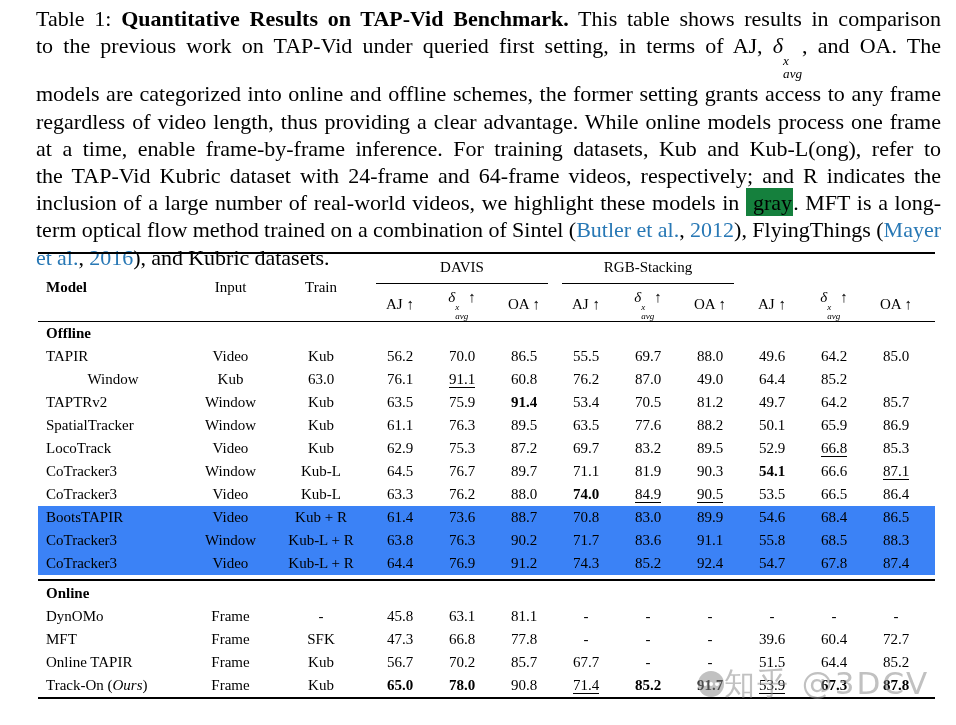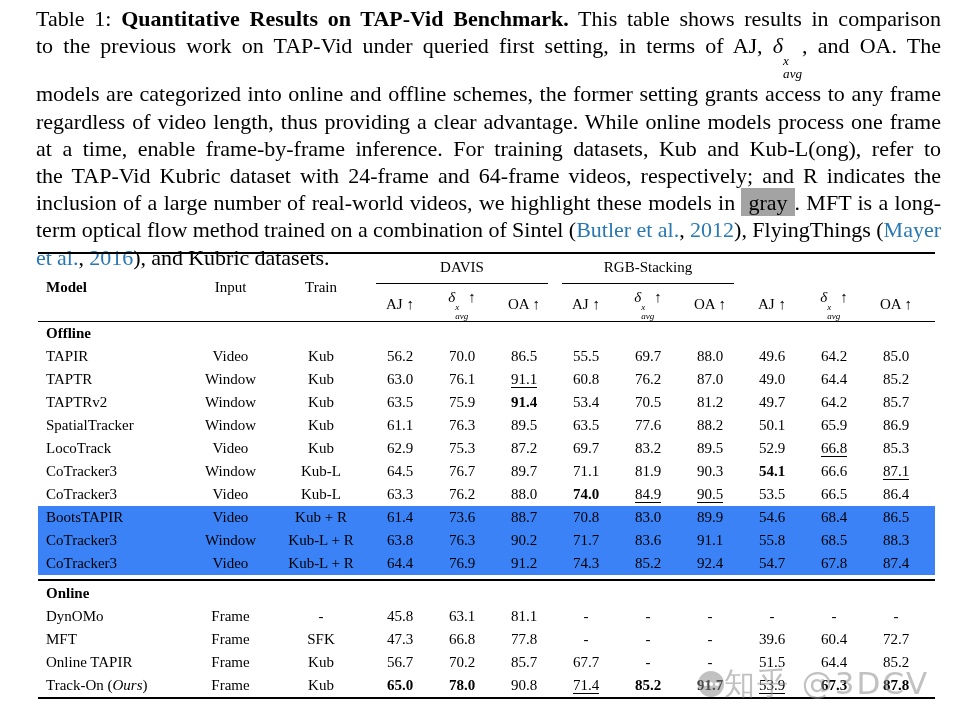--- a/index.html
+++ b/index.html
@@ -6,21 +6,21 @@
   body{
     width:956px;height:725px;position:relative;background:#ffffff;color:#000;
     font-family:"Liberation Serif","DejaVu Serif",serif;overflow:hidden;
   }
   
   .caption{position:absolute;left:36px;top:5px;width:905px;font-size:22px;line-height:27.2px;}
   .cap-line{text-align:justify;text-align-last:justify;word-spacing:-0.3px;white-space:normal;}
   .cap-line.last{text-align-last:left;}
   .seg-bold{font-weight:bold;}
   .seg-link{color:#2878b5;}
-  .seg-graybox{background:#a3a3a3;padding:2px 7px 1px 7px;}
+  .seg-graybox{background:#15803d;padding:2px 1px 1px 7px;}
   
   .ds{display:inline-flex;flex-direction:column;align-items:flex-start;vertical-align:-0.55em;line-height:0.95;}
   .ds .sx,.ds .sa{font-size:0.60em;font-style:italic;display:block;}
   .dsym{font-style:italic;}
   
   .tbl{position:absolute;left:38px;top:252px;width:897px;font-size:15px;}
   .rule-top,.rule-bottom{border-top:2.6px solid #000;height:0;}
   .rule-thin{border-top:1.5px solid #000;height:0;}
   .rule-mid{border-top:2.2px solid #000;height:0;margin-top:4px;margin-bottom:1px;}
   .t-head{display:grid;grid-template-columns:150px 85px 96px repeat(9,62px);grid-template-rows:30px 37px;}
@@ -111,21 +111,20 @@
     <div class="c-val"><span>70.0</span></div>
     <div class="c-val"><span>86.5</span></div>
     <div class="c-val"><span>55.5</span></div>
     <div class="c-val"><span>69.7</span></div>
     <div class="c-val"><span>88.0</span></div>
     <div class="c-val"><span>49.6</span></div>
     <div class="c-val"><span>64.2</span></div>
     <div class="c-val"><span>85.0</span></div>
   </div>
       <div class="t-row">
-    <div class="c-model"><span>TAPTR</span></div>
     <div class="c-center">Window</div>
     <div class="c-center">Kub</div>
     <div class="c-val"><span>63.0</span></div>
     <div class="c-val"><span>76.1</span></div>
     <div class="c-val"><span class="u">91.1</span></div>
     <div class="c-val"><span>60.8</span></div>
     <div class="c-val"><span>76.2</span></div>
     <div class="c-val"><span>87.0</span></div>
     <div class="c-val"><span>49.0</span></div>
     <div class="c-val"><span>64.4</span></div>

